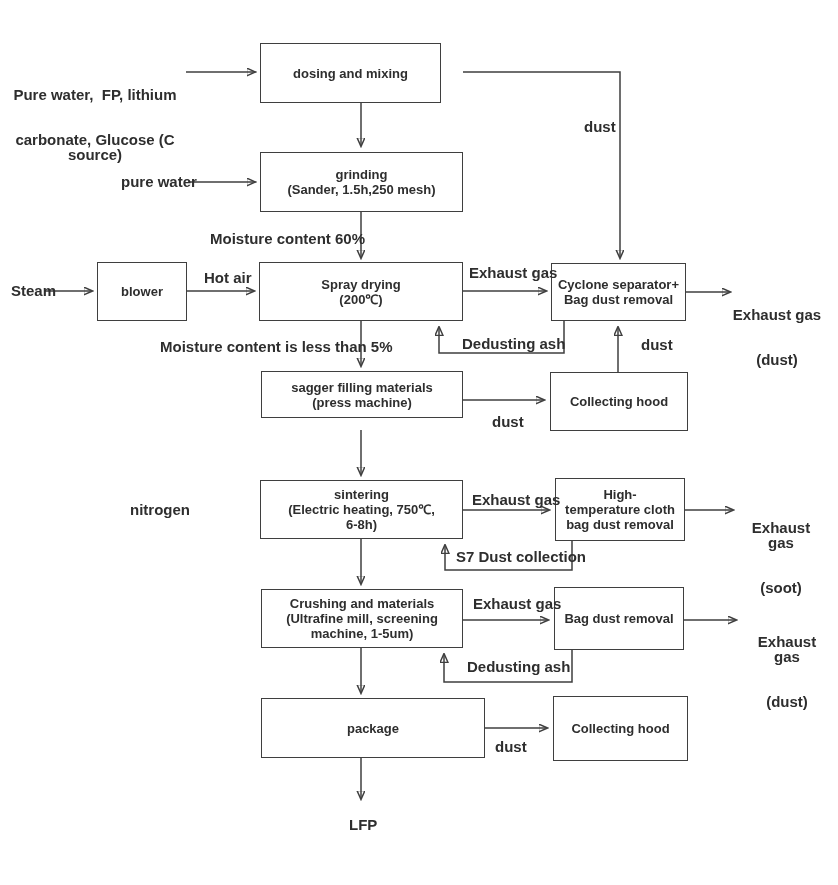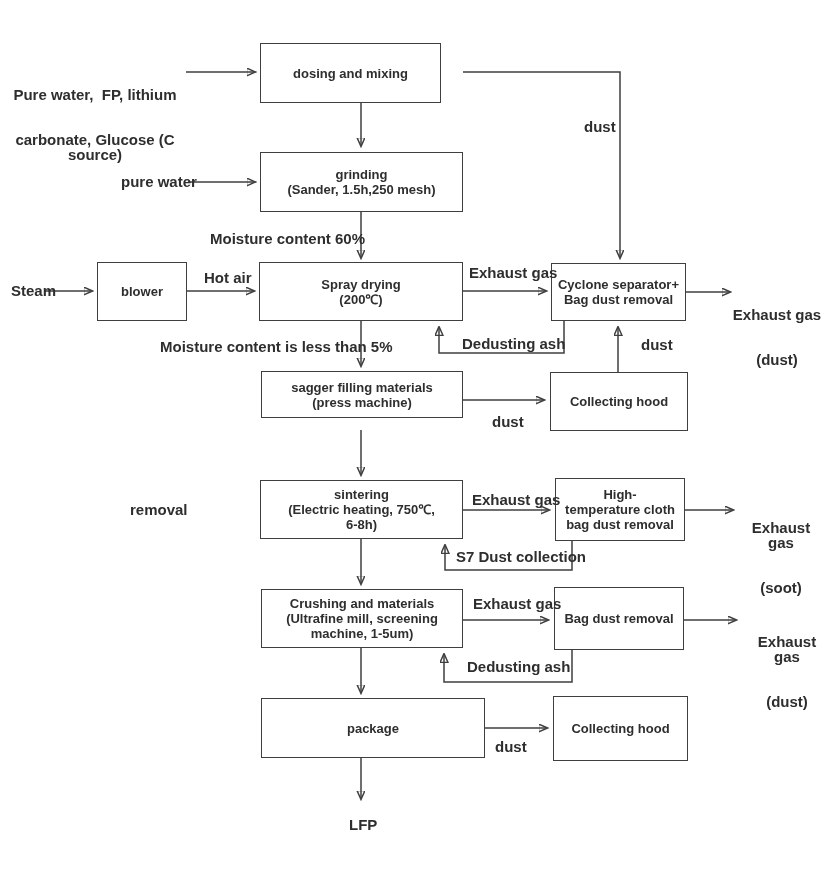--- a/index.html
+++ b/index.html
@@ -136,21 +136,21 @@
 
   <div class="lbl center" style="left:732px;top:277px;width:90px">
     <span class="bl">Exhaust gas</span>
     <span class="bl">(dust)</span>
   </div>
 
   <div class="lbl" style="left:462px;top:336px">Dedusting ash</div>
   <div class="lbl" style="left:641px;top:337px">dust</div>
   <div class="lbl" style="left:160px;top:339px">Moisture content is less than 5%</div>
   <div class="lbl" style="left:492px;top:414px">dust</div>
-  <div class="lbl" style="left:130px;top:502px">removal</div>
+  <div class="lbl" style="left:130px;top:502px">nitrogen</div>
   <div class="lbl" style="left:472px;top:492px">Exhaust gas</div>
 
   <div class="lbl center" style="left:738px;top:490px;width:86px">
     <span class="bl">Exhaust gas</span>
     <span class="bl">(soot)</span>
   </div>
 
   <div class="lbl" style="left:456px;top:549px">S7 Dust collection</div>
   <div class="lbl" style="left:473px;top:596px">Exhaust gas</div>
 

